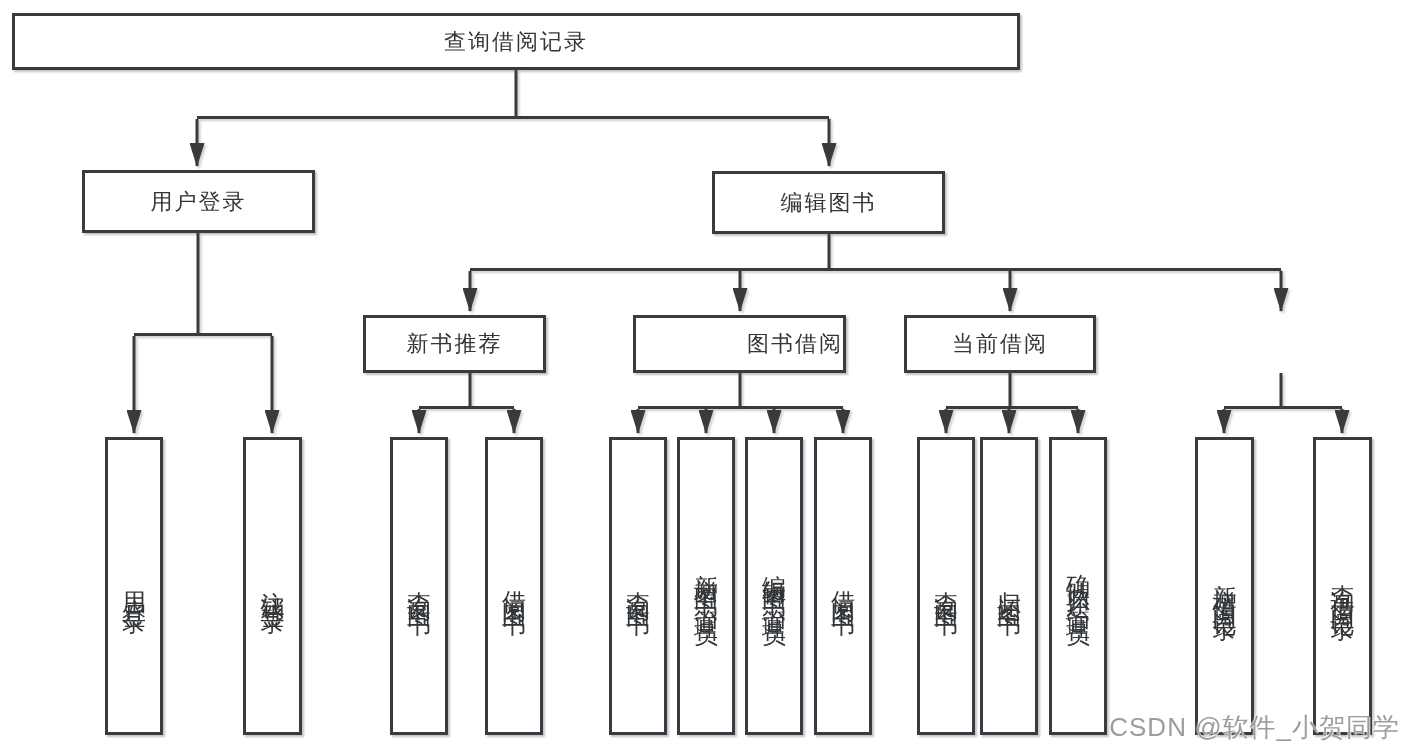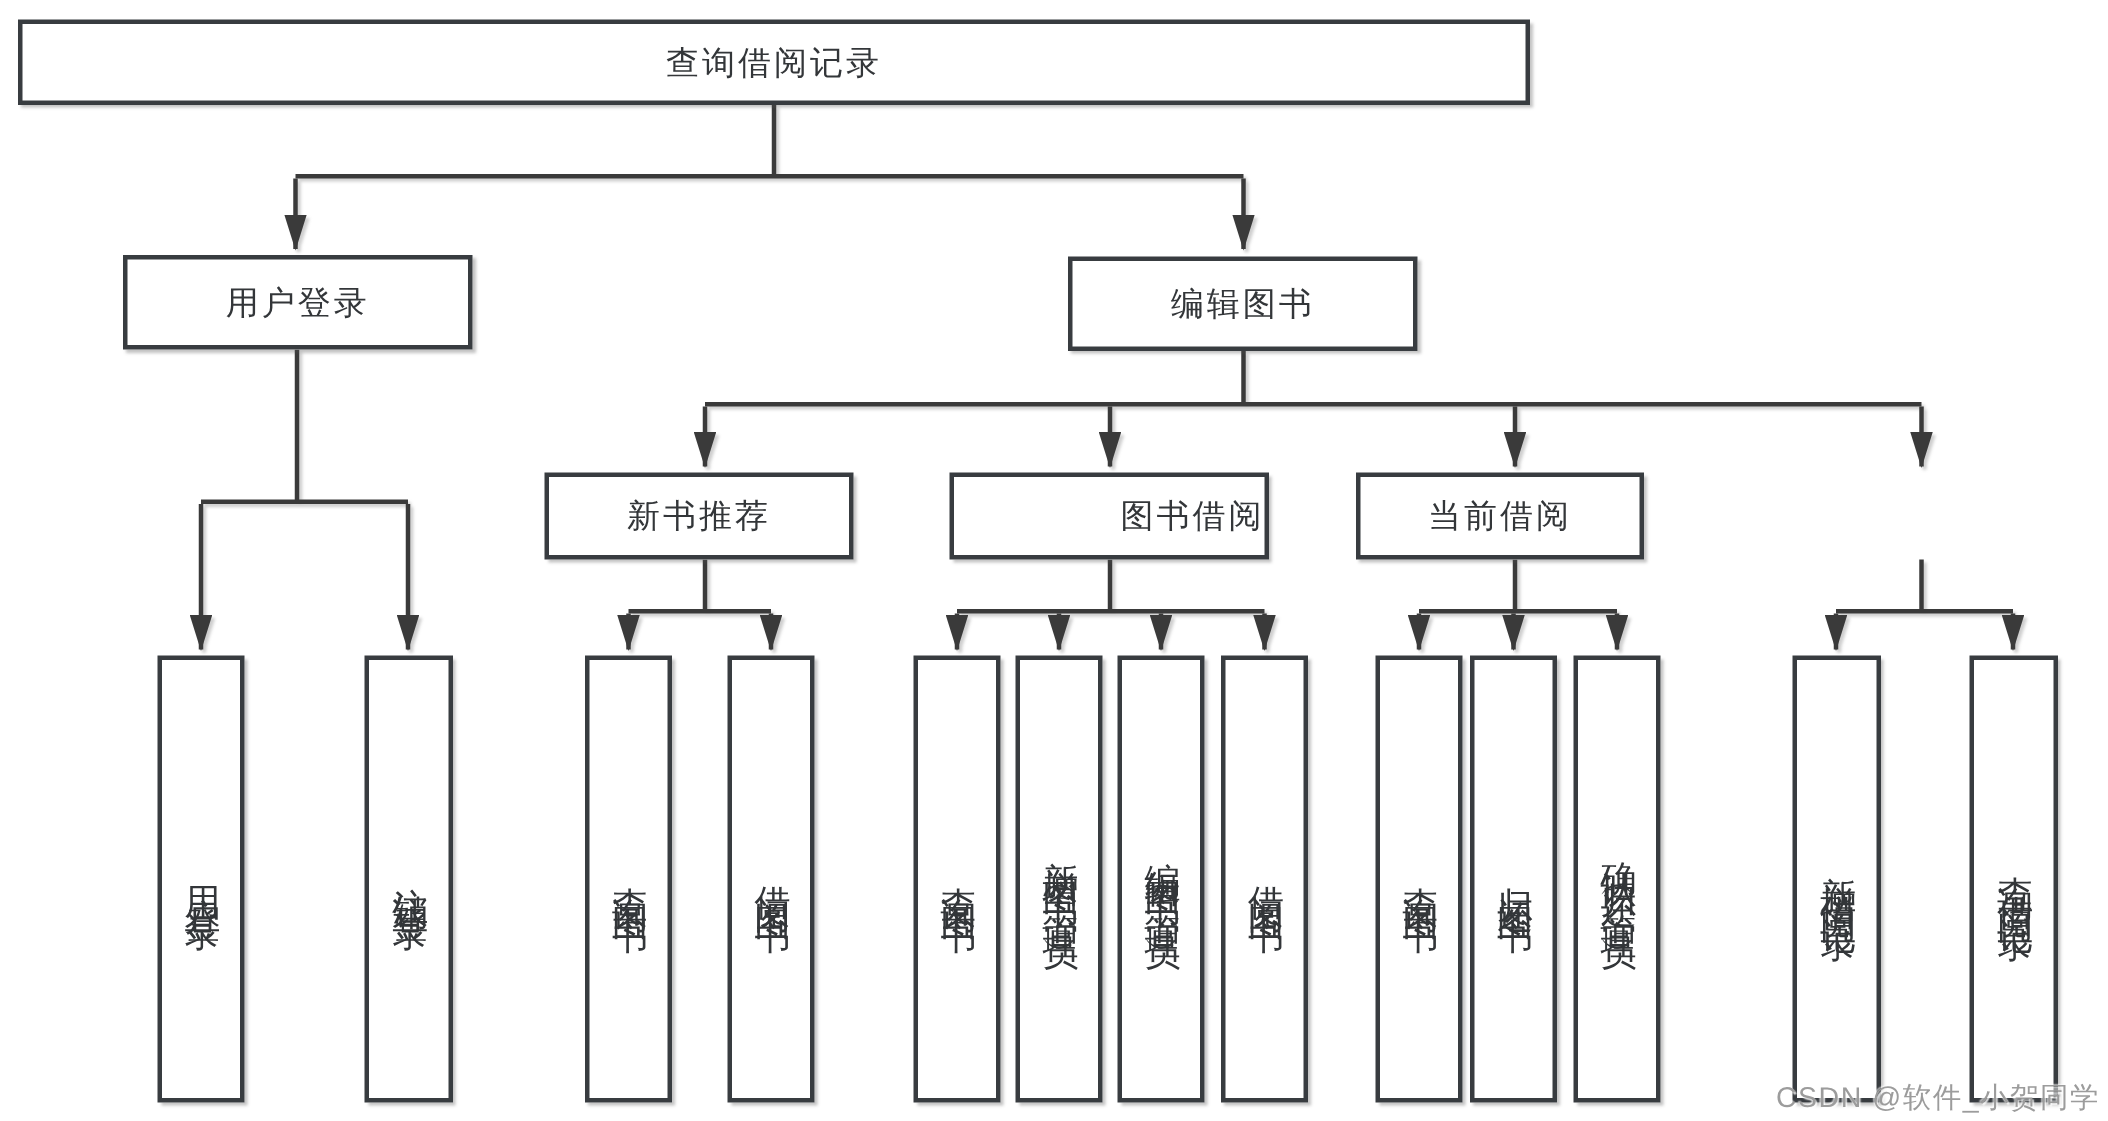--- a/index.html
+++ b/index.html
@@ -22,21 +22,21 @@
   }
   .node .hlabel{
     font-size:22px;letter-spacing:2px;line-height:1;white-space:nowrap;
   }
   .node.leaf .vlabel{
     writing-mode:vertical-rl;text-orientation:mixed;
     font-size:24px;letter-spacing:7px;line-height:1;
   }
   .watermark{
     position:absolute;right:5px;bottom:2px;z-index:5;
-    font-size:19px;letter-spacing:1px;color:var(--watermark);
+    font-size:26px;letter-spacing:1px;color:var(--watermark);
     text-shadow:1px 1px 1px rgba(255,255,255,0.9),-1px -1px 1px rgba(255,255,255,0.7);
   }
 </style>
 </head>
 <body>
 
 <div class="stage">
 
   <svg class="connectors" width="1405" height="747" viewBox="0 0 1405 747">
     <defs>
@@ -83,21 +83,21 @@
     <span class="hlabel">查询借阅记录</span>
   </div>
 
   <div class="node" style="left:82px;top:170px;width:233px;height:63px;">
     <span class="hlabel">用户登录</span>
   </div>
   <div class="node" style="left:712px;top:171px;width:233px;height:63px;">
     <span class="hlabel">编辑图书</span>
   </div>
 
-  <div class="node" style="left:363px;top:315px;width:206px;height:58px;">
+  <div class="node" style="left:363px;top:315px;width:183px;height:58px;">
     <span class="hlabel">新书推荐</span>
   </div>
   <div class="node" style="left:633px;top:315px;width:213px;height:58px;justify-content:flex-end;">
     <span class="hlabel">图书借阅</span>
   </div>
   <div class="node" style="left:904px;top:315px;width:192px;height:58px;">
     <span class="hlabel">当前借阅</span>
   </div>
 
   <div class="node leaf" style="left:105px;top:437px;width:58px;height:298px;">

